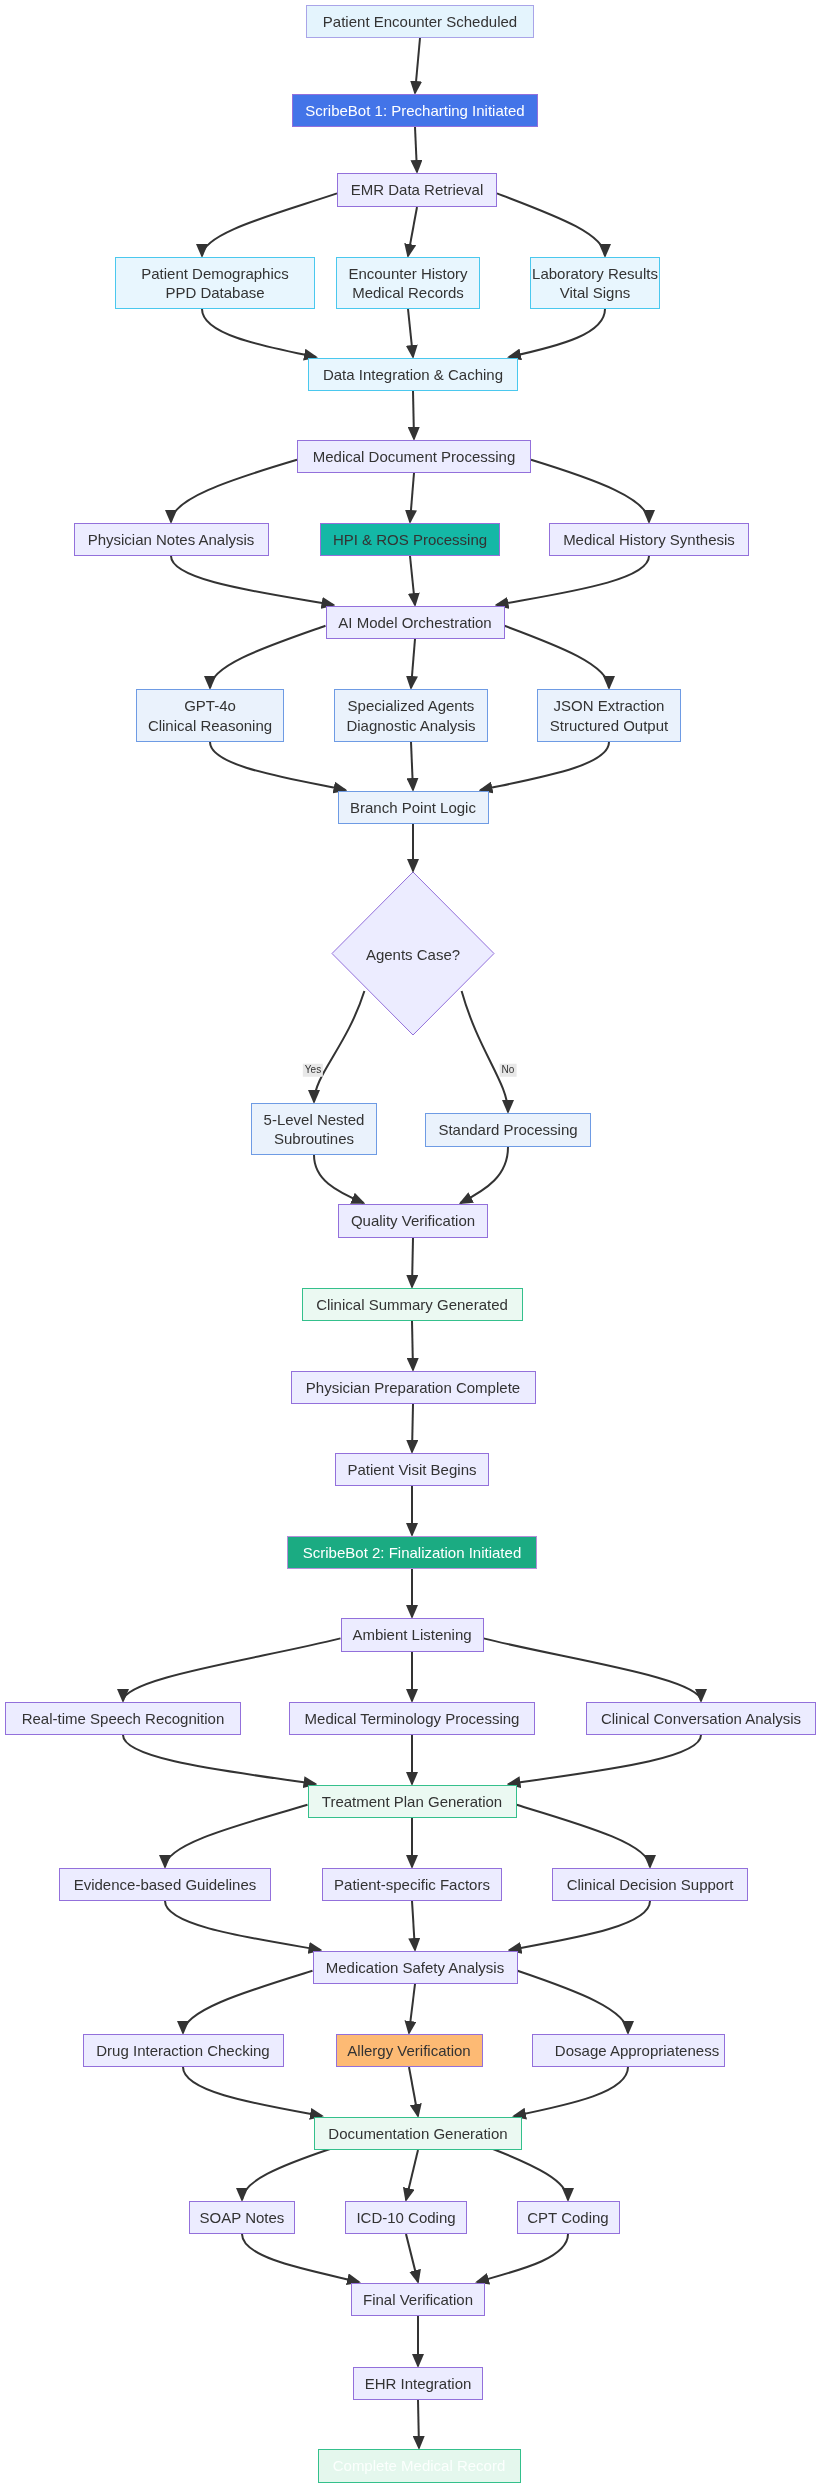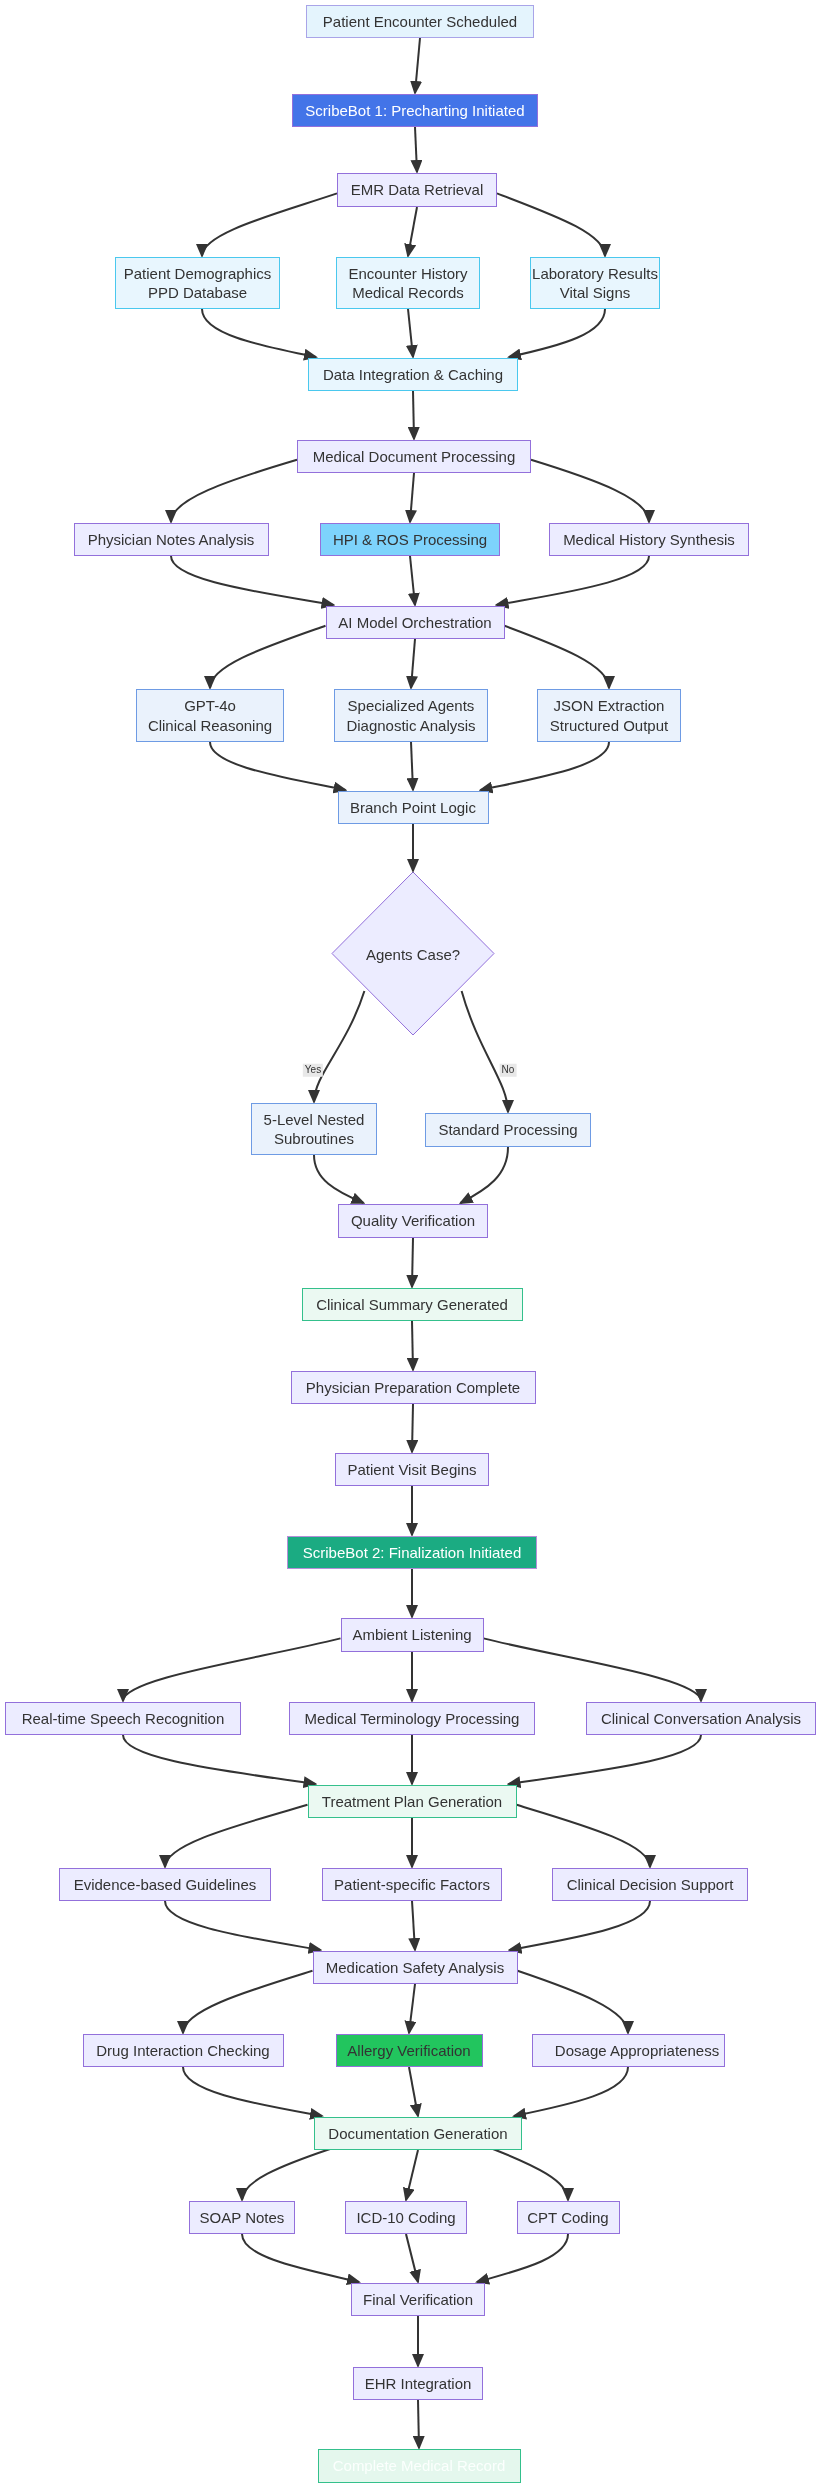--- a/index.html
+++ b/index.html
@@ -91,30 +91,30 @@
       <path d="M493,2149 C535,2165.64 568,2181.24 568,2200" fill="none" stroke="#333333" stroke-width="2" marker-end="url(#arrow)"></path>
       <path d="M242,2234 C242,2258.5 309.72,2270.26 359,2282" fill="none" stroke="#333333" stroke-width="2" marker-end="url(#arrow)"></path>
       <path d="M406,2234 L418,2282" fill="none" stroke="#333333" stroke-width="2" marker-end="url(#arrow)"></path>
       <path d="M568,2234 C568,2258.5 519,2270.26 477,2282" fill="none" stroke="#333333" stroke-width="2" marker-end="url(#arrow)"></path>
       <path d="M418,2316 L418,2366" fill="none" stroke="#333333" stroke-width="2" marker-end="url(#arrow)"></path>
       <path d="M418,2400 L419,2448" fill="none" stroke="#333333" stroke-width="2" marker-end="url(#arrow)"></path>
     </svg>
     <div class="node kind-entry" style="left: 306px; top: 5px; width: 228px; height: 33px; background: rgb(228, 244, 253); border-color: rgb(169, 164, 232); color: rgb(51, 51, 51);">Patient Encounter Scheduled</div>
     <div class="node kind-milestone_blue" style="left: 292px; top: 94px; width: 246px; height: 33px; background: rgb(67, 116, 232); border-color: rgb(147, 112, 219); color: rgb(255, 255, 255);">ScribeBot 1: Precharting Initiated</div>
     <div class="node kind-default" style="left: 337px; top: 173px; width: 160px; height: 34px; background: rgb(236, 236, 255); border-color: rgb(147, 112, 219); color: rgb(51, 51, 51);">EMR Data Retrieval</div>
-    <div class="node kind-data" style="left: 115px; top: 257px; width: 165px; height: 52px; background: rgb(232, 246, 254); border-color: rgb(74, 200, 238); color: rgb(51, 51, 51);">Patient Demographics
+    <div class="node kind-data" style="left: 115px; top: 257px; width: 200px; height: 52px; background: rgb(232, 246, 254); border-color: rgb(74, 200, 238); color: rgb(51, 51, 51);">Patient Demographics
 PPD Database</div>
     <div class="node kind-data" style="left: 336px; top: 257px; width: 144px; height: 52px; background: rgb(232, 246, 254); border-color: rgb(74, 200, 238); color: rgb(51, 51, 51);">Encounter History
 Medical Records</div>
     <div class="node kind-data" style="left: 530px; top: 257px; width: 130px; height: 52px; background: rgb(232, 246, 254); border-color: rgb(74, 200, 238); color: rgb(51, 51, 51);">Laboratory Results
 Vital Signs</div>
     <div class="node kind-data" style="left: 308px; top: 358px; width: 210px; height: 33px; background: rgb(232, 246, 254); border-color: rgb(74, 200, 238); color: rgb(51, 51, 51);">Data Integration &amp; Caching</div>
     <div class="node kind-default" style="left: 297px; top: 440px; width: 234px; height: 33px; background: rgb(236, 236, 255); border-color: rgb(147, 112, 219); color: rgb(51, 51, 51);">Medical Document Processing</div>
     <div class="node kind-default" style="left: 73.5px; top: 523px; width: 195px; height: 33px; background: rgb(236, 236, 255); border-color: rgb(147, 112, 219); color: rgb(51, 51, 51);">Physician Notes Analysis</div>
-    <div class="node kind-default" style="left: 320px; top: 523px; width: 180px; height: 33px; background: #7dd3fc; border-color: rgb(147, 112, 219); color: rgb(51, 51, 51);">HPI &amp; ROS Processing</div>
+    <div class="node kind-default" style="left: 320px; top: 523px; width: 180px; height: 33px; background: #14b8a6; border-color: rgb(147, 112, 219); color: rgb(51, 51, 51);">HPI &amp; ROS Processing</div>
     <div class="node kind-default" style="left: 549px; top: 523px; width: 200px; height: 33px; background: rgb(236, 236, 255); border-color: rgb(147, 112, 219); color: rgb(51, 51, 51);">Medical History Synthesis</div>
     <div class="node kind-default" style="left: 325.5px; top: 606px; width: 179px; height: 33px; background: rgb(236, 236, 255); border-color: rgb(147, 112, 219); color: rgb(51, 51, 51);">AI Model Orchestration</div>
     <div class="node kind-ai" style="left: 136px; top: 689px; width: 148px; height: 53px; background: rgb(234, 242, 252); border-color: rgb(110, 155, 228); color: rgb(51, 51, 51);">GPT-4o
 Clinical Reasoning</div>
     <div class="node kind-ai" style="left: 334px; top: 689px; width: 154px; height: 53px; background: rgb(234, 242, 252); border-color: rgb(110, 155, 228); color: rgb(51, 51, 51);">Specialized Agents
 Diagnostic Analysis</div>
     <div class="node kind-ai" style="left: 537px; top: 689px; width: 144px; height: 53px; background: rgb(234, 242, 252); border-color: rgb(110, 155, 228); color: rgb(51, 51, 51);">JSON Extraction
 Structured Output</div>
     <div class="node kind-ai" style="left: 337.5px; top: 791px; width: 151px; height: 33px; background: rgb(234, 242, 252); border-color: rgb(110, 155, 228); color: rgb(51, 51, 51);">Branch Point Logic</div>
     <div class="diamond-label" style="left: 413px; top: 953.5px;">Agents Case?</div>
@@ -129,21 +129,21 @@
     <div class="node kind-default" style="left: 340.5px; top: 1618px; width: 143px; height: 34px; background: rgb(236, 236, 255); border-color: rgb(147, 112, 219); color: rgb(51, 51, 51);">Ambient Listening</div>
     <div class="node kind-default" style="left: 5px; top: 1702px; width: 236px; height: 33px; background: rgb(236, 236, 255); border-color: rgb(147, 112, 219); color: rgb(51, 51, 51);">Real-time Speech Recognition</div>
     <div class="node kind-default" style="left: 289px; top: 1702px; width: 246px; height: 33px; background: rgb(236, 236, 255); border-color: rgb(147, 112, 219); color: rgb(51, 51, 51);">Medical Terminology Processing</div>
     <div class="node kind-default" style="left: 586px; top: 1702px; width: 230px; height: 33px; background: rgb(236, 236, 255); border-color: rgb(147, 112, 219); color: rgb(51, 51, 51);">Clinical Conversation Analysis</div>
     <div class="node kind-output" style="left: 307.5px; top: 1785px; width: 209px; height: 33px; background: rgb(235, 249, 242); border-color: rgb(52, 192, 140); color: rgb(51, 51, 51);">Treatment Plan Generation</div>
     <div class="node kind-default" style="left: 59px; top: 1868px; width: 212px; height: 33px; background: rgb(236, 236, 255); border-color: rgb(147, 112, 219); color: rgb(51, 51, 51);">Evidence-based Guidelines</div>
     <div class="node kind-default" style="left: 322px; top: 1868px; width: 180px; height: 33px; background: rgb(236, 236, 255); border-color: rgb(147, 112, 219); color: rgb(51, 51, 51);">Patient-specific Factors</div>
     <div class="node kind-default" style="left: 552px; top: 1868px; width: 196px; height: 33px; background: rgb(236, 236, 255); border-color: rgb(147, 112, 219); color: rgb(51, 51, 51);">Clinical Decision Support</div>
     <div class="node kind-default" style="left: 312.5px; top: 1951px; width: 205px; height: 33px; background: rgb(236, 236, 255); border-color: rgb(147, 112, 219); color: rgb(51, 51, 51);">Medication Safety Analysis</div>
     <div class="node kind-default" style="left: 82.5px; top: 2034px; width: 201px; height: 33px; background: rgb(236, 236, 255); border-color: rgb(147, 112, 219); color: rgb(51, 51, 51);">Drug Interaction Checking</div>
-    <div class="node kind-default" style="left: 335.5px; top: 2034px; width: 147px; height: 33px; background: #22c55e; border-color: rgb(147, 112, 219); color: rgb(51, 51, 51);">Allergy Verification</div>
+    <div class="node kind-default" style="left: 335.5px; top: 2034px; width: 147px; height: 33px; background: #fdba74; border-color: rgb(147, 112, 219); color: rgb(51, 51, 51);">Allergy Verification</div>
     <div class="node kind-default" style="left: 531.5px; top: 2034px; width: 193px; height: 33px; background: rgb(236, 236, 255); border-color: rgb(147, 112, 219); color: rgb(51, 51, 51); padding-left: 18px;">Dosage Appropriateness</div>
     <div class="node kind-output" style="left: 314px; top: 2117px; width: 208px; height: 33px; background: rgb(235, 249, 242); border-color: rgb(52, 192, 140); color: rgb(51, 51, 51);">Documentation Generation</div>
     <div class="node kind-default" style="left: 189px; top: 2201px; width: 106px; height: 33px; background: rgb(236, 236, 255); border-color: rgb(147, 112, 219); color: rgb(51, 51, 51);">SOAP Notes</div>
     <div class="node kind-default" style="left: 345px; top: 2201px; width: 122px; height: 33px; background: rgb(236, 236, 255); border-color: rgb(147, 112, 219); color: rgb(51, 51, 51);">ICD-10 Coding</div>
     <div class="node kind-default" style="left: 516.5px; top: 2201px; width: 103px; height: 33px; background: rgb(236, 236, 255); border-color: rgb(147, 112, 219); color: rgb(51, 51, 51);">CPT Coding</div>
     <div class="node kind-default" style="left: 351px; top: 2283px; width: 134px; height: 33px; background: rgb(236, 236, 255); border-color: rgb(147, 112, 219); color: rgb(51, 51, 51);">Final Verification</div>
     <div class="node kind-default" style="left: 353px; top: 2367px; width: 130px; height: 33px; background: rgb(236, 236, 255); border-color: rgb(147, 112, 219); color: rgb(51, 51, 51);">EHR Integration</div>
     <div class="node kind-final" style="left: 317.5px; top: 2449px; width: 203px; height: 34px; background: rgb(228, 247, 237); border-color: rgb(52, 192, 140); color: rgb(251, 255, 253);">Complete Medical Record</div>
     <div class="edge-label" style="left: 313px; top: 1070px;">Yes</div>
     <div class="edge-label" style="left: 508px; top: 1070px;">No</div>

